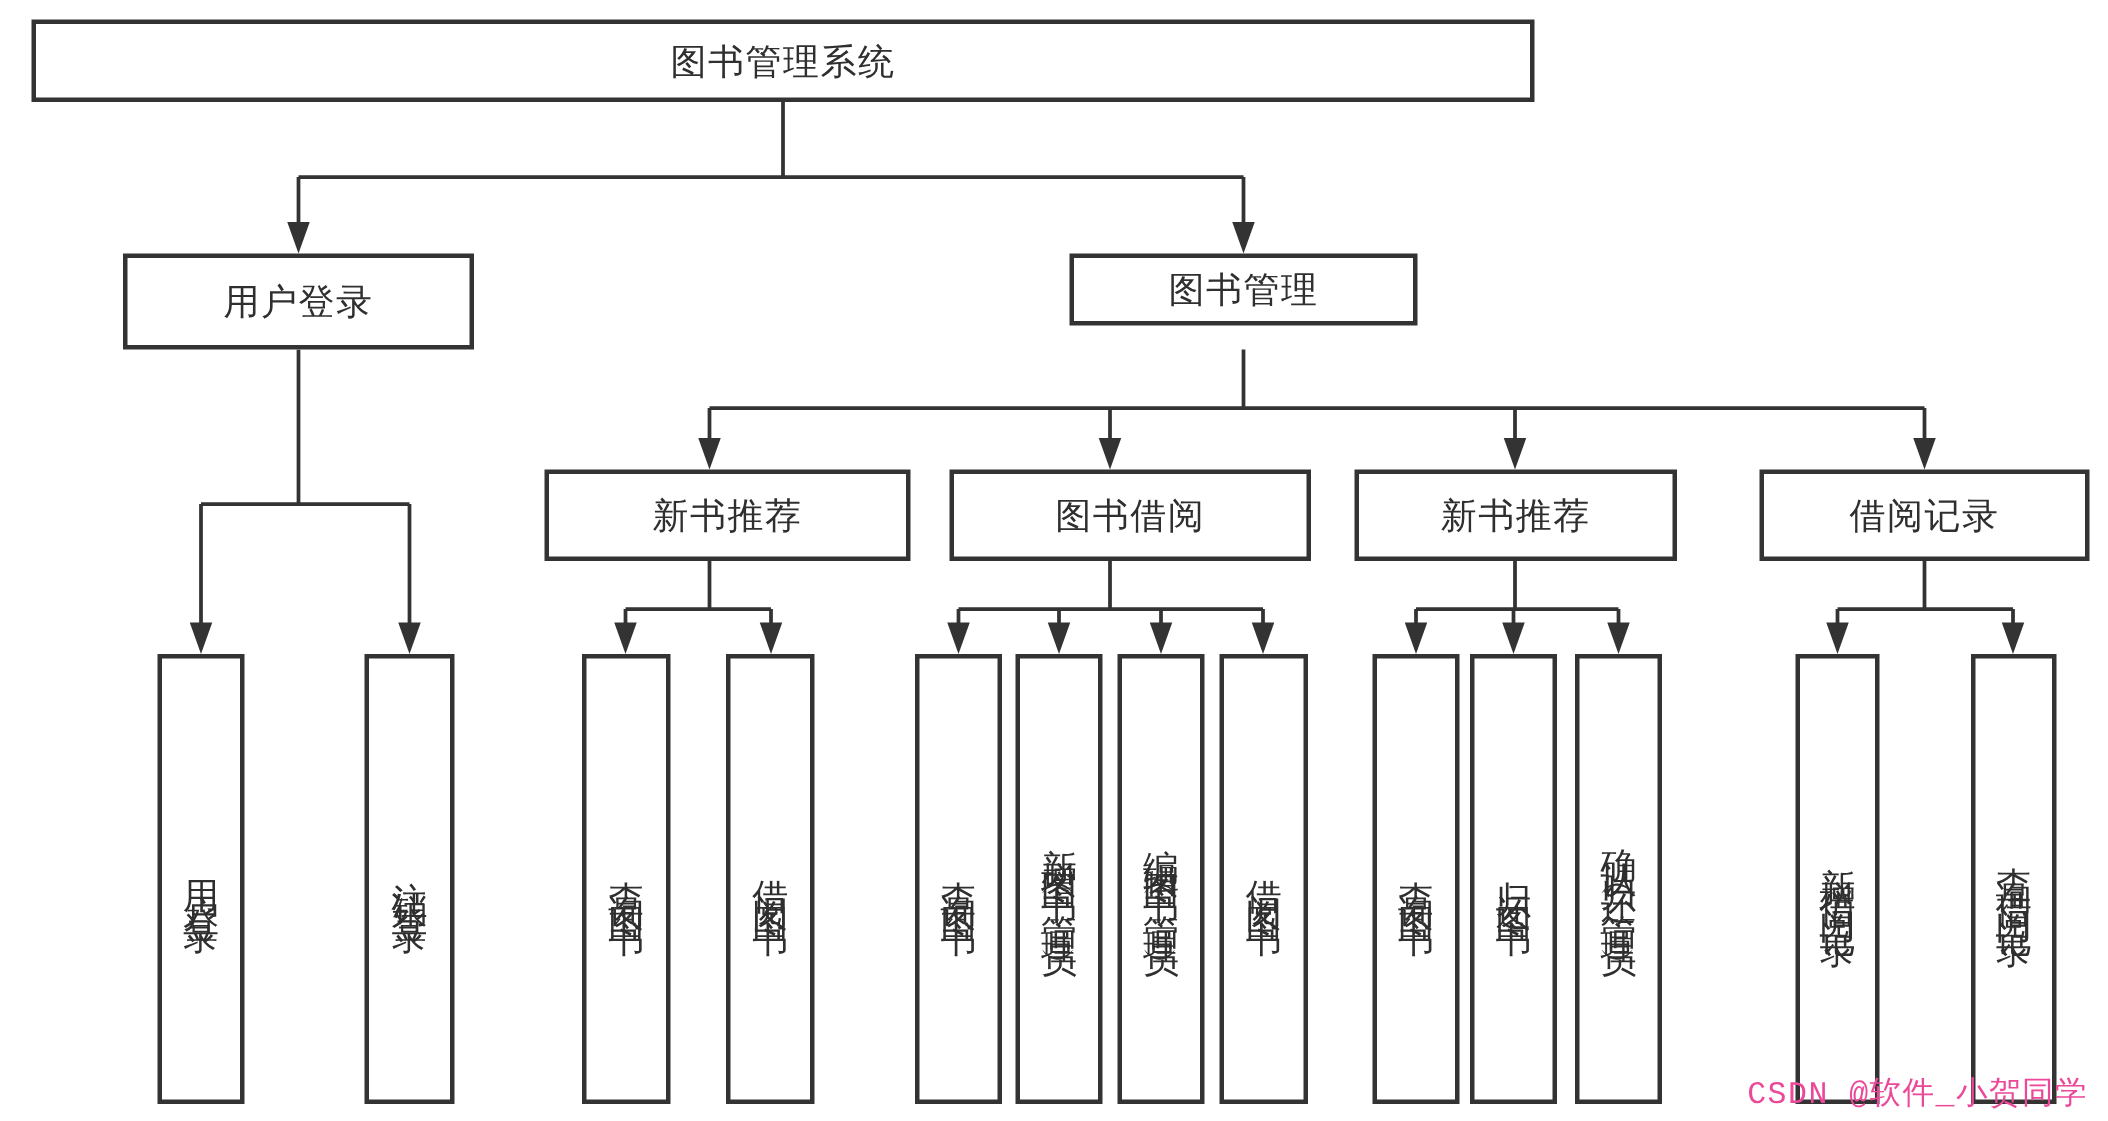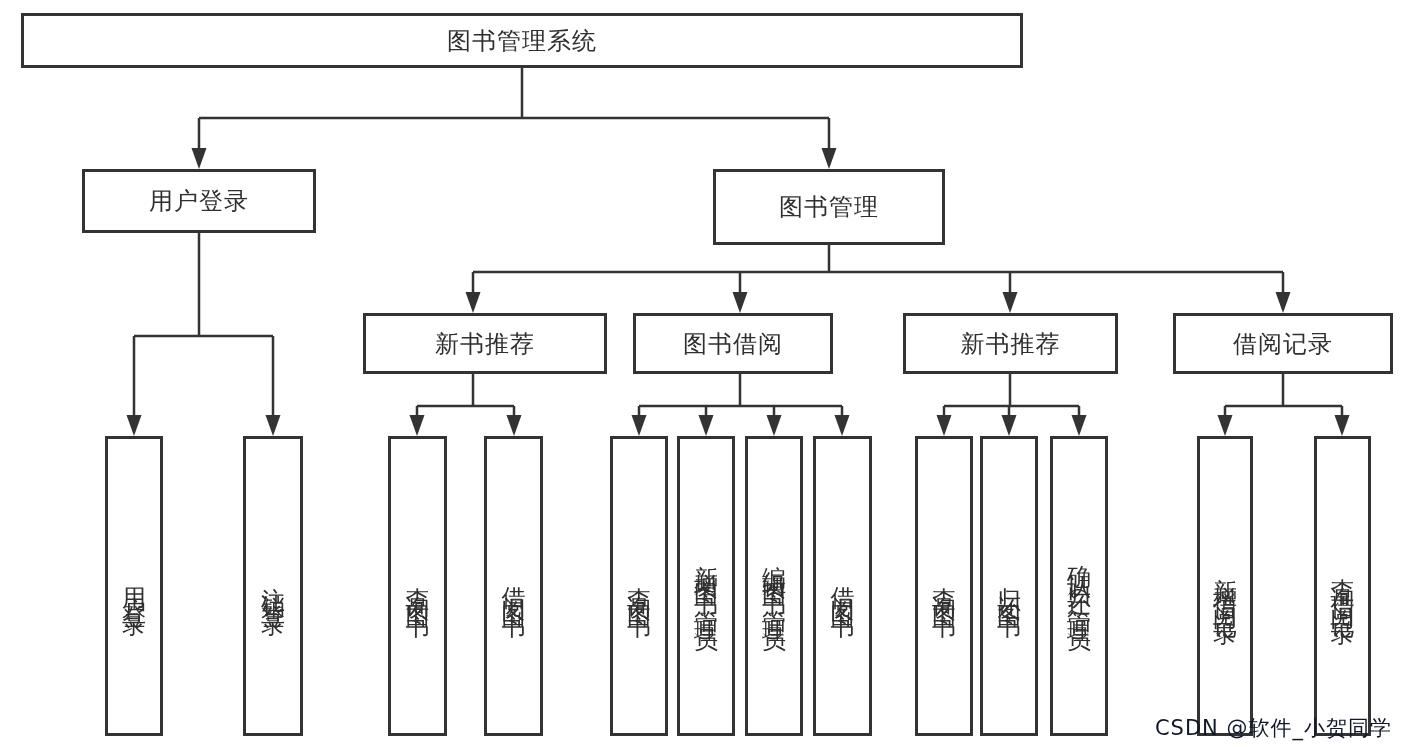--- a/index.html
+++ b/index.html
@@ -25,23 +25,24 @@
     text-orientation:mixed;
     font-size:24px;
     letter-spacing:9px;
     color:#2f2f2f;
     white-space:nowrap;
   }
   .watermark{
     position:absolute;
     right:13px;top:714px;
     font-size:21px;
-    color:#0f172a;
+    color:#ec4899;
     letter-spacing:1px;
     white-space:nowrap;
+    font-family:Liberation Mono, monospace;
   }
 </style>
 </head>
 <body>
 
 <div id="canvas">
 
   <svg id="wires" viewBox="0 0 1405 747" xmlns="http://www.w3.org/2000/svg">
     <g stroke="#333333" stroke-width="2.5" fill="none">
       <path d="M522,68 V118 M199,118 H829"></path>
@@ -78,24 +79,24 @@
       <polygon points="1001.5,415 1016.5,415 1009,436"></polygon>
       <polygon points="1071.5,415 1086.5,415 1079,436"></polygon>
       <polygon points="1217.5,415 1232.5,415 1225,436"></polygon>
       <polygon points="1334.5,415 1349.5,415 1342,436"></polygon>
     </g>
   </svg>
 
   <div class="box hbox" style="left:21px;top:13px;width:1002px;height:55px">图书管理系统</div>
 
   <div class="box hbox" style="left:82px;top:169px;width:234px;height:64px">用户登录</div>
-  <div class="box hbox" style="left:713px;top:169px;width:232px;height:76px">图书管理</div>
+  <div class="box hbox" style="left:713px;top:169px;width:232px;height:48px">图书管理</div>
 
   <div class="box hbox" style="left:363px;top:313px;width:244px;height:61px">新书推荐</div>
-  <div class="box hbox" style="left:633px;top:313px;width:200px;height:61px">图书借阅</div>
+  <div class="box hbox" style="left:633px;top:313px;width:241px;height:61px">图书借阅</div>
   <div class="box hbox" style="left:903px;top:313px;width:215px;height:61px">新书推荐</div>
   <div class="box hbox" style="left:1173px;top:313px;width:220px;height:61px">借阅记录</div>
 
   <div class="box vbox" style="left:105px;top:436px;width:58px;height:300px">
     <span class="vtext">用户登录</span>
   </div>
   <div class="box vbox" style="left:243px;top:436px;width:60px;height:300px">
     <span class="vtext">注销登录</span>
   </div>
 

